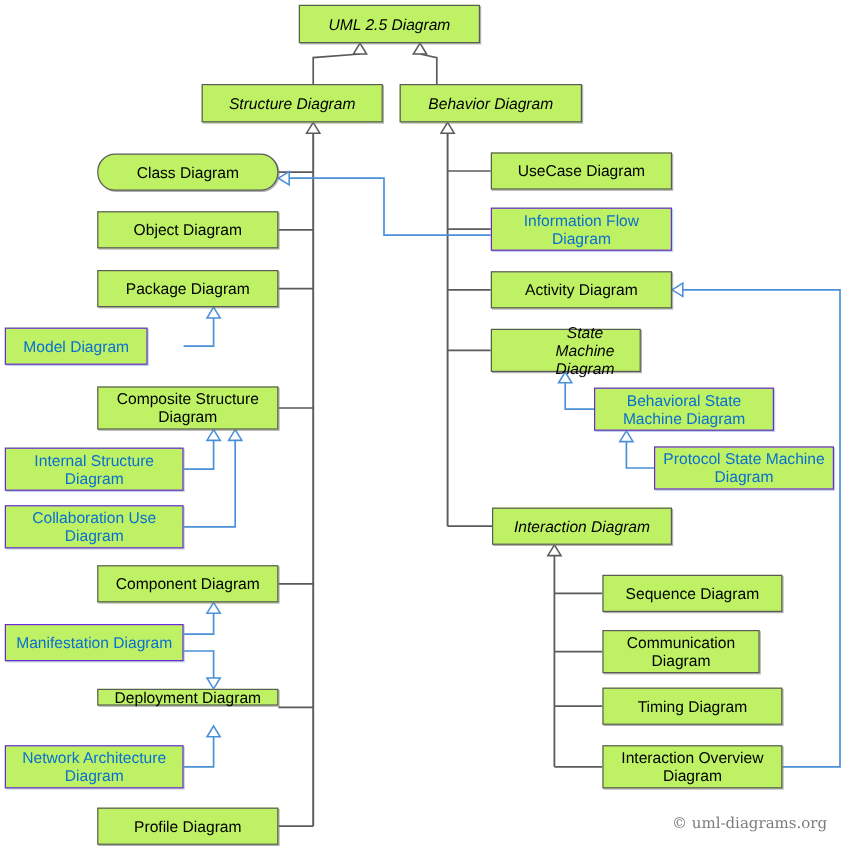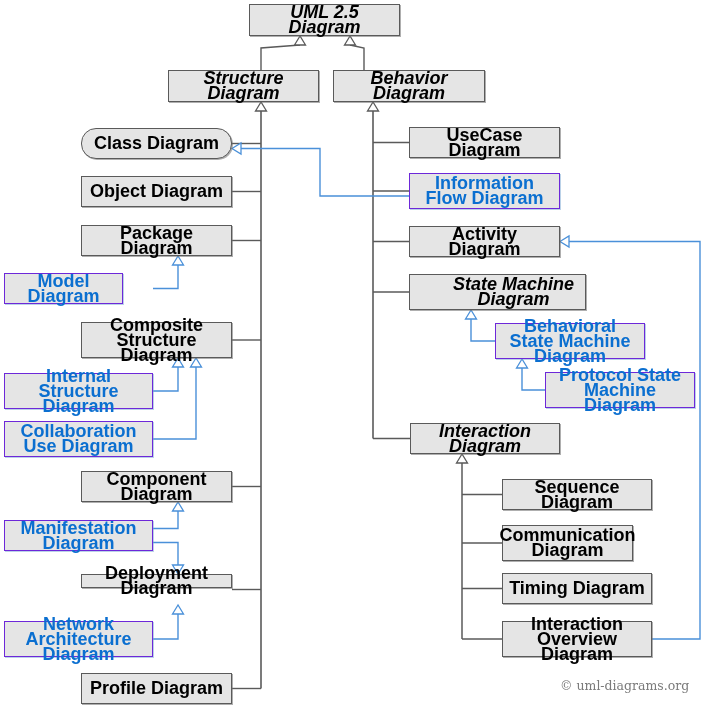--- a/index.html
+++ b/index.html
@@ -2,22 +2,22 @@
 <html><head>
 <meta charset="utf-8">
 <style>
   html,body{margin:0;padding:0;background:#ffffff;}
   body{font-family:"Liberation Sans", sans-serif;}
   #canvas{position:relative;width:710px;height:711px;background:#ffffff;overflow:hidden;}
   #wires{position:absolute;left:0;top:0;width:710px;height:711px;pointer-events:none;}
   .node{
     position:absolute;box-sizing:border-box;
     display:flex;align-items:center;justify-content:center;text-align:center;
-    font-size:18px;font-weight:bold;line-height:15px;
-    background:#e5e5e5;border:1px solid #5a5a5a;
+    font-size:13px;font-weight:normal;line-height:15px;
+    background:#bef264;border:1px solid #5a5a5a;
     box-shadow:1px 1px 0 rgba(110,110,110,0.55);
     color:#000000;z-index:5;padding:0 4px;
   }
   .node.abstract{font-style:italic;}
   .node.ext{
     border:1px solid #6d28d9;color:#0b6fd0;
     box-shadow:1px 1px 0 rgba(120,165,210,0.5);
   }
   .credit{
     position:absolute;font-family:"DejaVu Serif", serif;
@@ -124,21 +124,21 @@
     </div>
     <div class="node" style="left: 409px; top: 127px; width: 151px; height: 31px;">
       <span>UseCase Diagram</span>
     </div>
     <div class="node ext" style="left: 409px; top: 173px; width: 151px; height: 36px;">
       <span>Information Flow Diagram</span>
     </div>
     <div class="node" style="left: 409px; top: 226px; width: 151px; height: 31px;">
       <span>Activity Diagram</span>
     </div>
-    <div class="node abstract" style="left: 409px; top: 274px; width: 177px; height: 36px; padding-left: 36px;">
+    <div class="node abstract" style="left: 409px; top: 274px; width: 125px; height: 36px; padding-left: 36px;">
       <span>State Machine Diagram</span>
     </div>
     <div class="node ext" style="left: 495px; top: 323px; width: 150px; height: 36px;">
       <span>Behavioral State Machine Diagram</span>
     </div>
     <div class="node ext" style="left: 545px; top: 372px; width: 150px; height: 36px;">
       <span>Protocol State Machine Diagram</span>
     </div>
     <div class="node abstract" style="left: 410px; top: 423px; width: 150px; height: 31px;">
       <span>Interaction Diagram</span>

